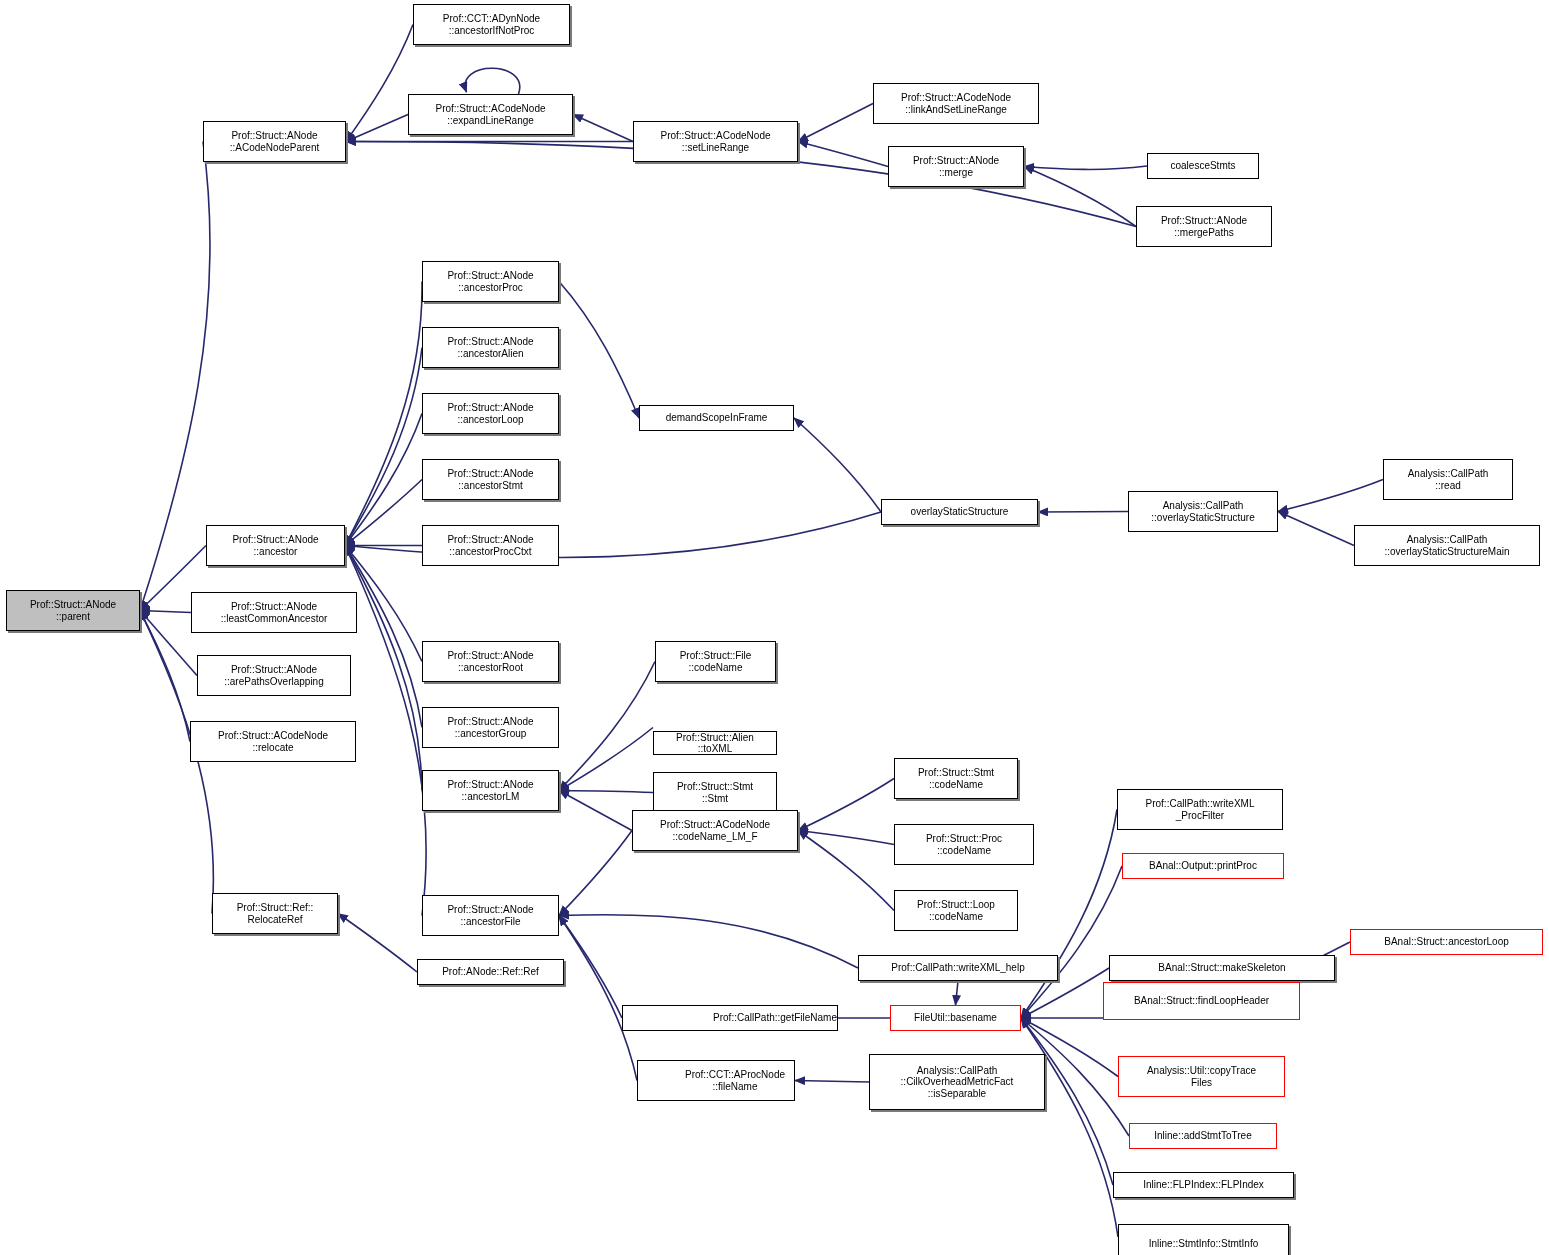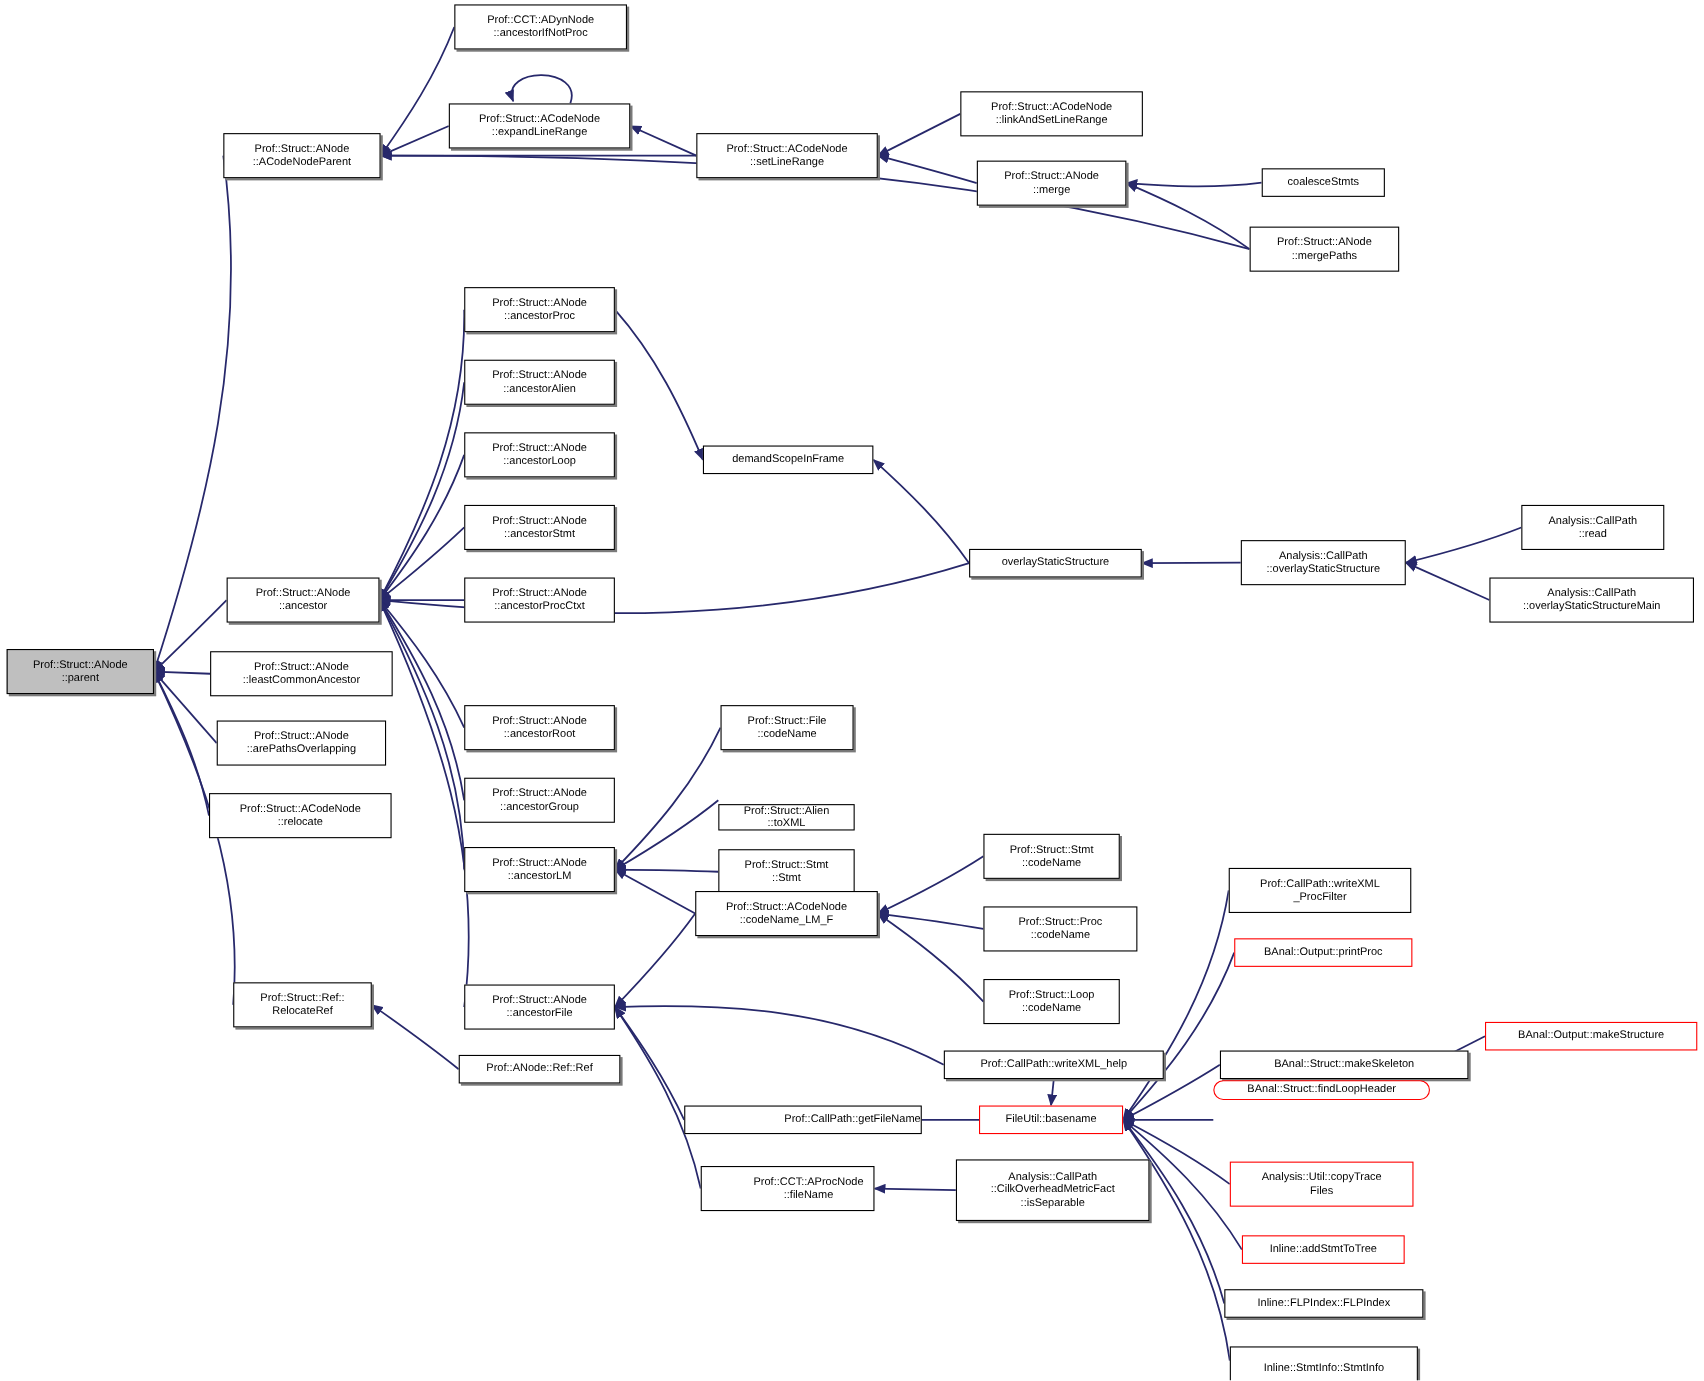--- a/index.html
+++ b/index.html
@@ -155,22 +155,22 @@
       <div class="node" style="left: 622px; top: 1005px; width: 216px; height: 26px; justify-content: flex-end;"><span>Prof::CallPath::getFileName</span></div>
       <div class="node" style="left: 637px; top: 1060px; width: 158px; height: 41px; padding-left: 38px;"><span>Prof::CCT::AProcNode
 ::fileName</span></div>
       <div class="node shadow" style="left: 869px; top: 1054px; width: 176px; height: 56px;"><span>Analysis::CallPath
 ::CilkOverheadMetricFact
 ::isSeparable</span></div>
       <div class="node red" style="left: 890px; top: 1005px; width: 131px; height: 26px;"><span>FileUtil::basename</span></div>
       <div class="node" style="left: 1117px; top: 789px; width: 166px; height: 41px;"><span>Prof::CallPath::writeXML
 _ProcFilter</span></div>
       <div class="node red" style="left: 1122px; top: 853px; width: 162px; height: 26px;"><span>BAnal::Output::printProc</span></div>
-      <div class="node red" style="left: 1350px; top: 929px; width: 193px; height: 26px;"><span>BAnal::Output::makeStructure</span></div>
+      <div class="node red" style="left: 1350px; top: 929px; width: 193px; height: 26px;"><span>BAnal::Struct::ancestorLoop</span></div>
       <div class="node shadow" style="left: 1109px; top: 955px; width: 226px; height: 26px;"><span>BAnal::Struct::makeSkeleton</span></div>
-      <div class="node red" style="left: 1103px; top: 982px; width: 197px; height: 18px; border-radius: 13px;"><span>BAnal::Struct::findLoopHeader</span></div>
+      <div class="node red" style="left: 1103px; top: 982px; width: 197px; height: 38px;"><span>BAnal::Struct::findLoopHeader</span></div>
       <div class="node red" style="left: 1118px; top: 1056px; width: 167px; height: 41px; justify-content: center;"><span>Analysis::Util::copyTrace
 Files</span></div>
       <div class="node red" style="left: 1129px; top: 1123px; width: 148px; height: 26px;"><span>Inline::addStmtToTree</span></div>
       <div class="node shadow" style="left: 1113px; top: 1172px; width: 181px; height: 26px;"><span>Inline::FLPIndex::FLPIndex</span></div>
       <div class="node shadow" style="left: 1118px; top: 1224px; width: 171px; height: 40px;"><span>Inline::StmtInfo::StmtInfo</span></div>
     </div>
 </div>
 
 </body></html>

